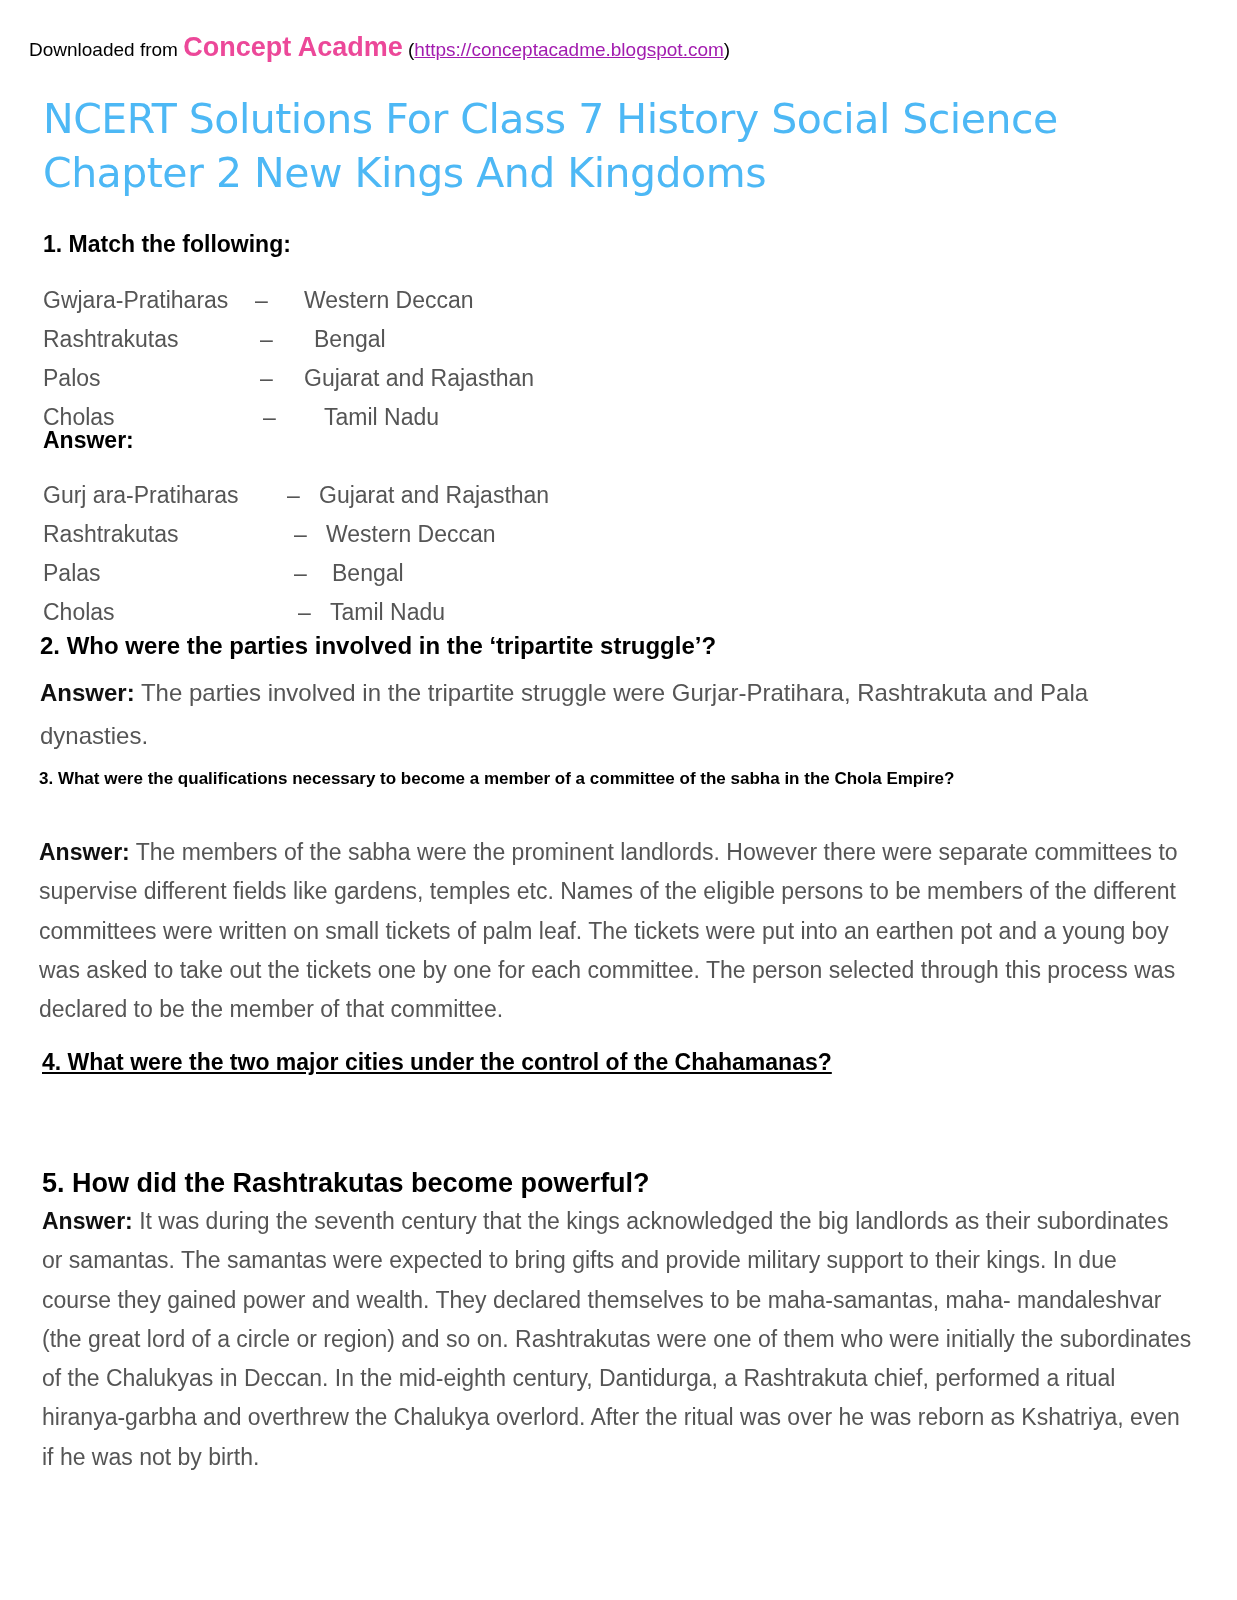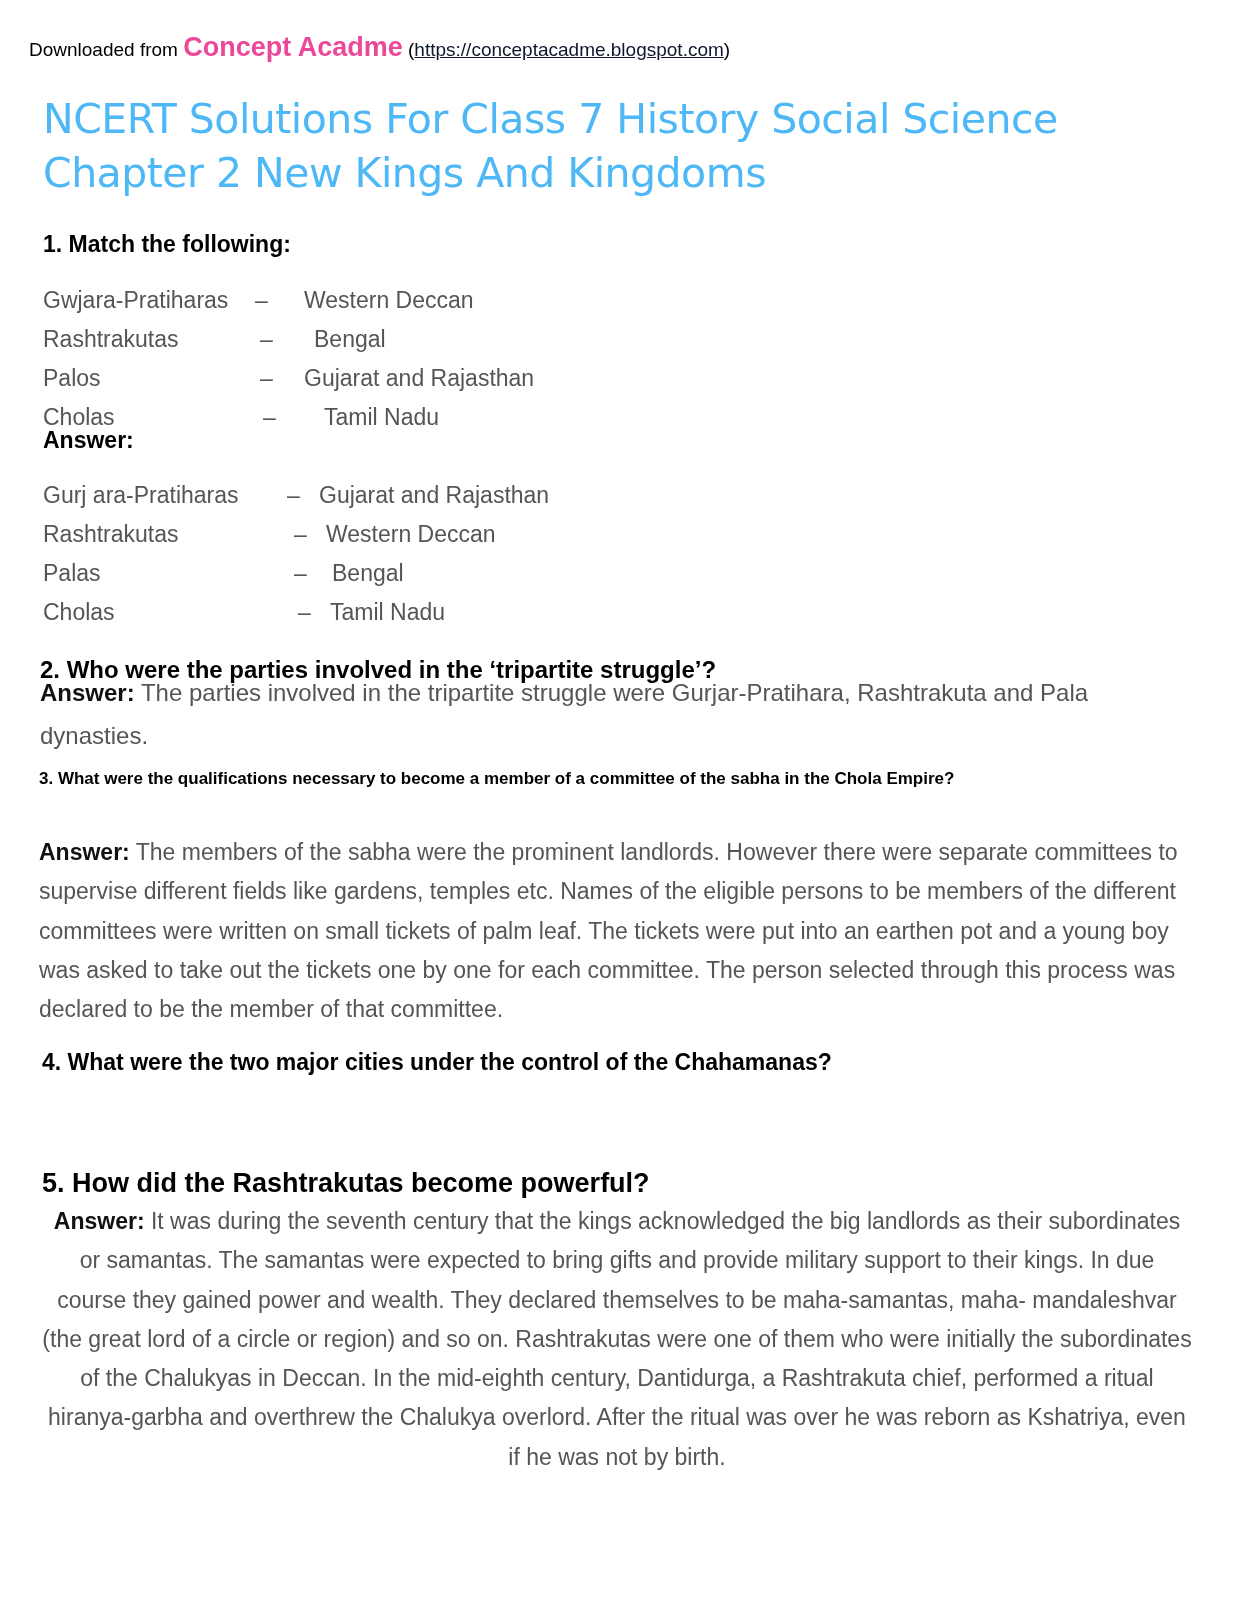--- a/index.html
+++ b/index.html
@@ -5,21 +5,21 @@
     html, body { margin: 0; padding: 0; background: #ffffff; }
     body { width: 1237px; height: 1600px; position: relative; overflow: hidden; }
     .page { position: absolute; left: 0; top: 0; width: 1237px; height: 1600px; }
 
     .source-line {
       position: absolute; left: 29px; top: 32px;
       font-family: "Liberation Sans", sans-serif; font-size: 19px; color: #000;
       white-space: nowrap;
     }
     .source-line .brand { color: #ec4899; font-weight: bold; font-size: 27px; }
-    .source-line a { color: #0f172a; text-decoration: underline; }
+    .source-line a { color: #a21caf; text-decoration: underline; }
 
     .title {
       position: absolute; left: 43px; top: 92px; width: 1170px;
       font-family: "DejaVu Sans", sans-serif; font-weight: normal; font-size: 41px;
       line-height: 54px; color: #4db8f5; letter-spacing: -0.5px;
     }
     .q { position: absolute; font-family: "Liberation Sans", sans-serif; font-weight: bold; color: #000000; }
 
     .match-row {
       position: absolute; font-family: "Liberation Sans", sans-serif;
@@ -87,30 +87,30 @@
     <span style="left:0">Palas</span>
     <span style="left:251px">–</span>
     <span style="left:289px">Bengal</span>
   </div>
   <div class="match-row" style="left:43px; top:583px;">
     <span style="left:0">Cholas</span>
     <span style="left:255px">–</span>
     <span style="left:287px">Tamil Nadu</span>
   </div>
 
-  <div class="q" style="left:40px; top:632px; font-size:24px;margin-top:24px;">2. Who were the parties involved in the ‘tripartite struggle’?</div>
+  <div class="q" style="left:40px; top:632px; font-size:24px;">2. Who were the parties involved in the ‘tripartite struggle’?</div>
   <div class="para" style="left:40px; top:671px; width:1150px; font-size:24px; line-height:43px;">
     <span class="ans-label">Answer:</span><span> The parties involved in the tripartite struggle were Gurjar-Pratihara, Rashtrakuta and Pala dynasties.</span>
   </div>
 
   <div class="q" style="left:39px; top:759px; width:1170px; font-size:17px; line-height:40px;">3. What were the qualifications necessary to become a member of a committee of the sabha in the Chola Empire?</div>
   <div class="para" style="left:39px; top:833px; width:1150px;">
     <span class="ans-label">Answer:</span><span>  The members of the sabha were the prominent landlords. However there were separate committees to supervise different fields like gardens, temples etc. Names of the eligible persons to be members of the different committees were written on small tickets of palm leaf. The tickets were put into an earthen pot and a young boy was asked to take out the tickets one by one for each committee. The person selected through this process was declared to be the member of that committee.</span>
   </div>
 
-  <div class="q" style="left:42px; top:1049px; font-size:23px;">4. What were the two major cities under the control of the Chahamanas?</div>
+  <div class="q" style="left:42px; top:1049px; font-size:23px;text-decoration:underline;">4. What were the two major cities under the control of the Chahamanas?</div>
 
   <div class="q" style="left:42px; top:1168px; font-size:27px;">5. How did the Rashtrakutas become powerful?</div>
-  <div class="para" style="left:42px; top:1202px; width:1150px;text-align:center;">
+  <div class="para" style="left:42px; top:1202px; width:1150px;">
     <span class="ans-label">Answer:</span><span>  It was during the seventh century that the kings acknowledged the big landlords as their subordinates or samantas. The samantas were expected to bring gifts and provide military support to their kings. In due course they gained power and wealth. They declared themselves to be maha-samantas, maha- mandaleshvar (the great lord of a circle or region) and so on. Rashtrakutas were one of them who were initially the subordinates of the Chalukyas in Deccan. In the mid-eighth century, Dantidurga, a Rashtrakuta chief, performed a ritual hiranya-garbha and overthrew the Chalukya overlord. After the ritual was over he was reborn as Kshatriya, even if he was not by birth.</span>
   </div>
 
 </div>
 
 </body></html>

